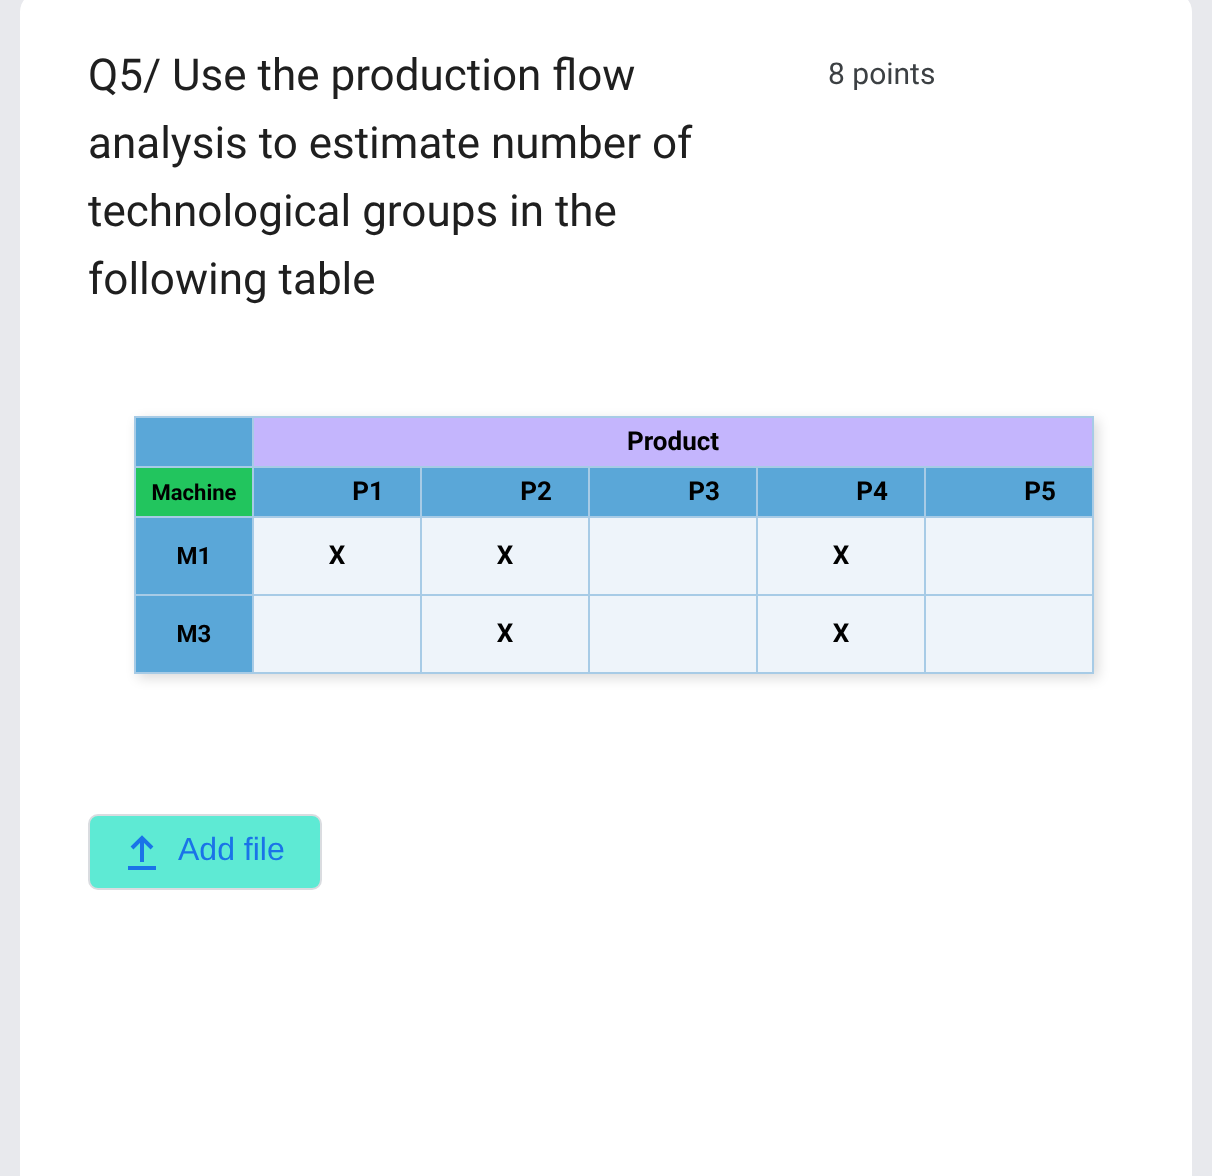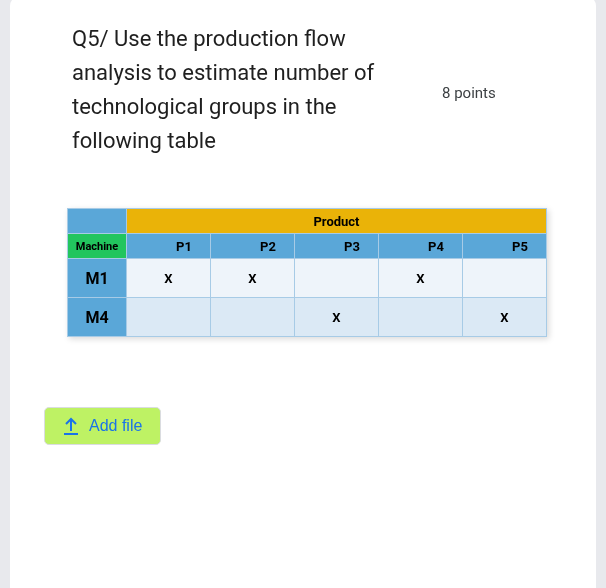--- a/index.html
+++ b/index.html
@@ -16,22 +16,21 @@
     right: 10px;
     top: -4px;
     bottom: -10px;
     background: #ffffff;
     border-radius: 10px;
     box-sizing: border-box;
     padding: 26px 26px 26px 34px;
   }
   .head-row {
     display: flex;
-    align-items: center;
-    margin-left: 28px;
+    align-items: flex-start;
   }
   .question {
     font-size: 22px;
     line-height: 1.55;
     color: #1f1f1f;
     font-weight: 400;
     flex: 1;
     margin-right: 20px;
     max-width: 350px;
   }
@@ -52,21 +51,21 @@
     font-size: 13px;
     color: #000;
     box-shadow: 2px 2px 6px rgba(0,0,0,0.15);
   }
   table.prod th, table.prod td {
     border: 1px solid #a7cbe6;
     text-align: center;
   }
   
   .hdr-cell {
-    background: #eab308;
+    background: #c4b5fd;
     font-weight: bold;
     font-size: 13px;
     height: 22px;
     color: #000;
   }
   .corner-cell {
     background: #5aa7d8;
     width: 56px;
     border-bottom: none;
   }
@@ -84,39 +83,39 @@
     font-weight: bold;
     font-size: 13px;
     width: 50px;
     height: 22px;
     color: #000;
     padding-left: 32px;
   }
   .row-head {
     background: #5aa7d8;
     font-weight: bold;
-    font-size: 16px;
+    font-size: 12px;
     color: #000;
     width: 56px;
     height: 36px;
   }
   .data-cell {
     width: 50px;
     height: 36px;
     font-weight: bold;
   }
   tr.odd .data-cell  { background: #eef4fa; }
   tr.even .data-cell { background: #dbe9f5; }
 
   .add-file-btn {
     display: inline-flex;
     align-items: center;
     gap: 10px;
     border: 1px solid #dadce0;
-    background: #bef264;
+    background: #5eead4;
     border-radius: 5px;
     padding: 9px 18px;
     font-size: 16px;
     color: #1a73e8;
     font-weight: 500;
     cursor: pointer;
     margin-top: 70px;
   }
   .add-file-btn svg { display: block; }
 </style>
@@ -146,27 +145,27 @@
         <th class="col-head">P5</th>
       </tr>
       <tr class="odd">
         <th class="row-head">M1</th>
         <td class="data-cell">X</td>
         <td class="data-cell">X</td>
         <td class="data-cell"></td>
         <td class="data-cell">X</td>
         <td class="data-cell"></td>
       </tr>
-      <tr class="even">
-        <th class="row-head">M4</th>
-        <td class="data-cell"></td>
+      <tr class="odd">
+        <th class="row-head">M3</th>
         <td class="data-cell"></td>
         <td class="data-cell">X</td>
         <td class="data-cell"></td>
         <td class="data-cell">X</td>
+        <td class="data-cell"></td>
       </tr>
     </tbody>
       </table>
   </div>
 
   <button class="add-file-btn">
     <span>
       <svg width="16" height="18" viewBox="0 0 16 18" fill="none" stroke="#1a73e8" stroke-width="2">
         <path d="M8 14 V3"></path>
         <path d="M3 7 L8 2 L13 7"></path>

